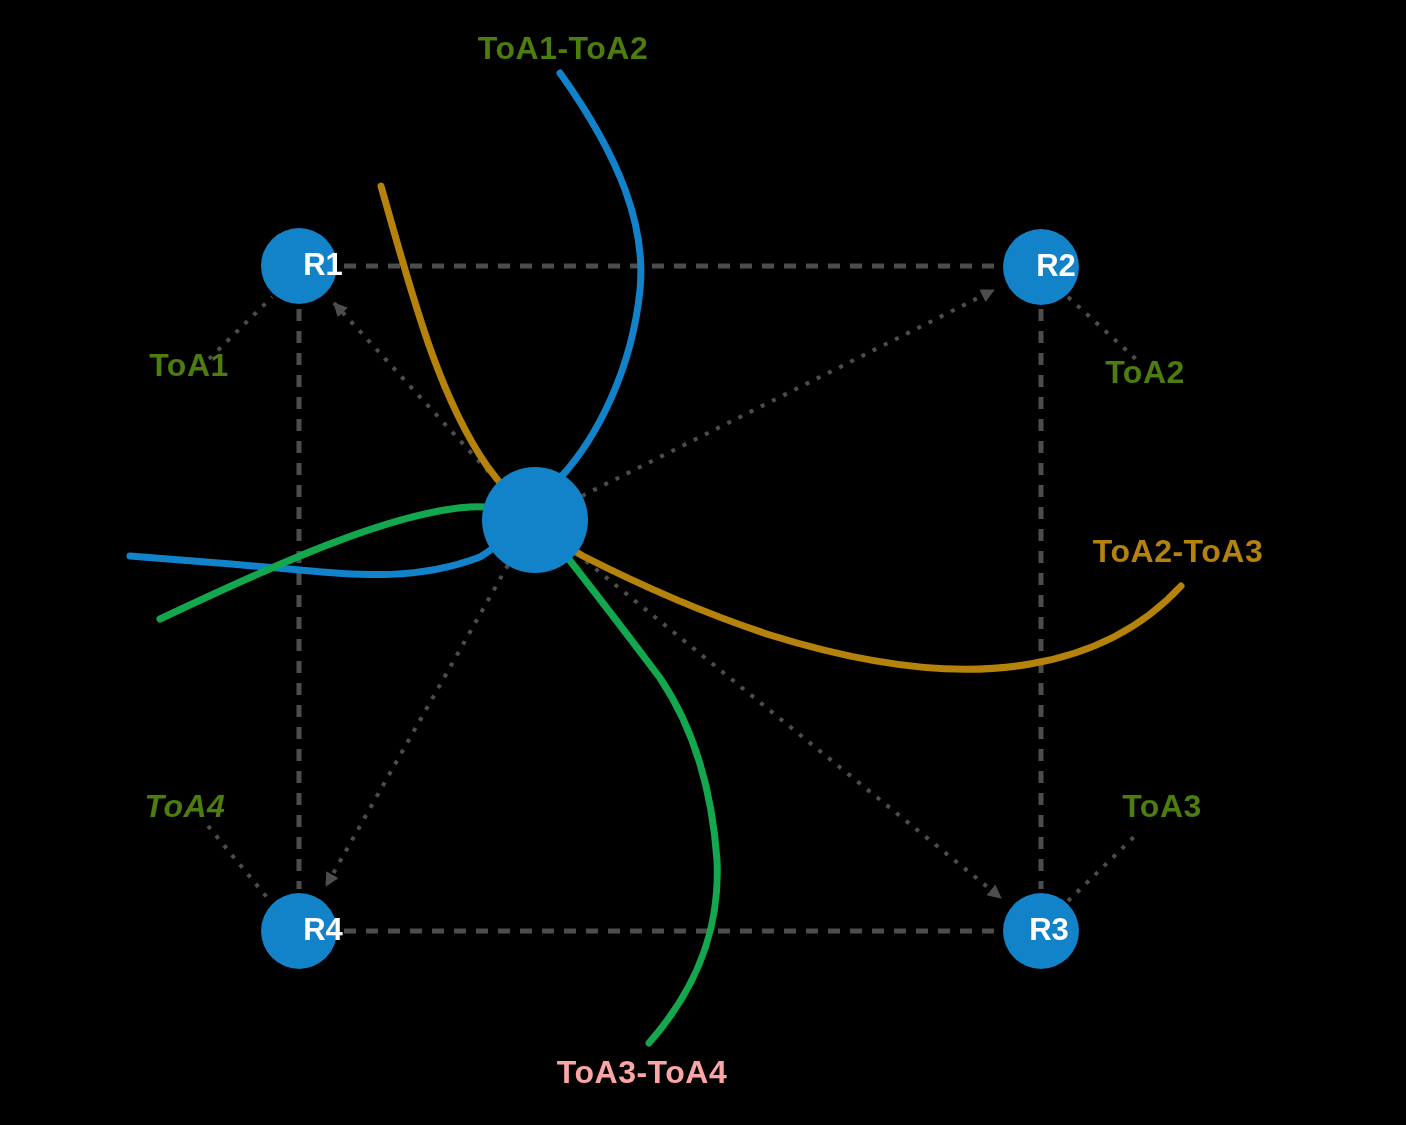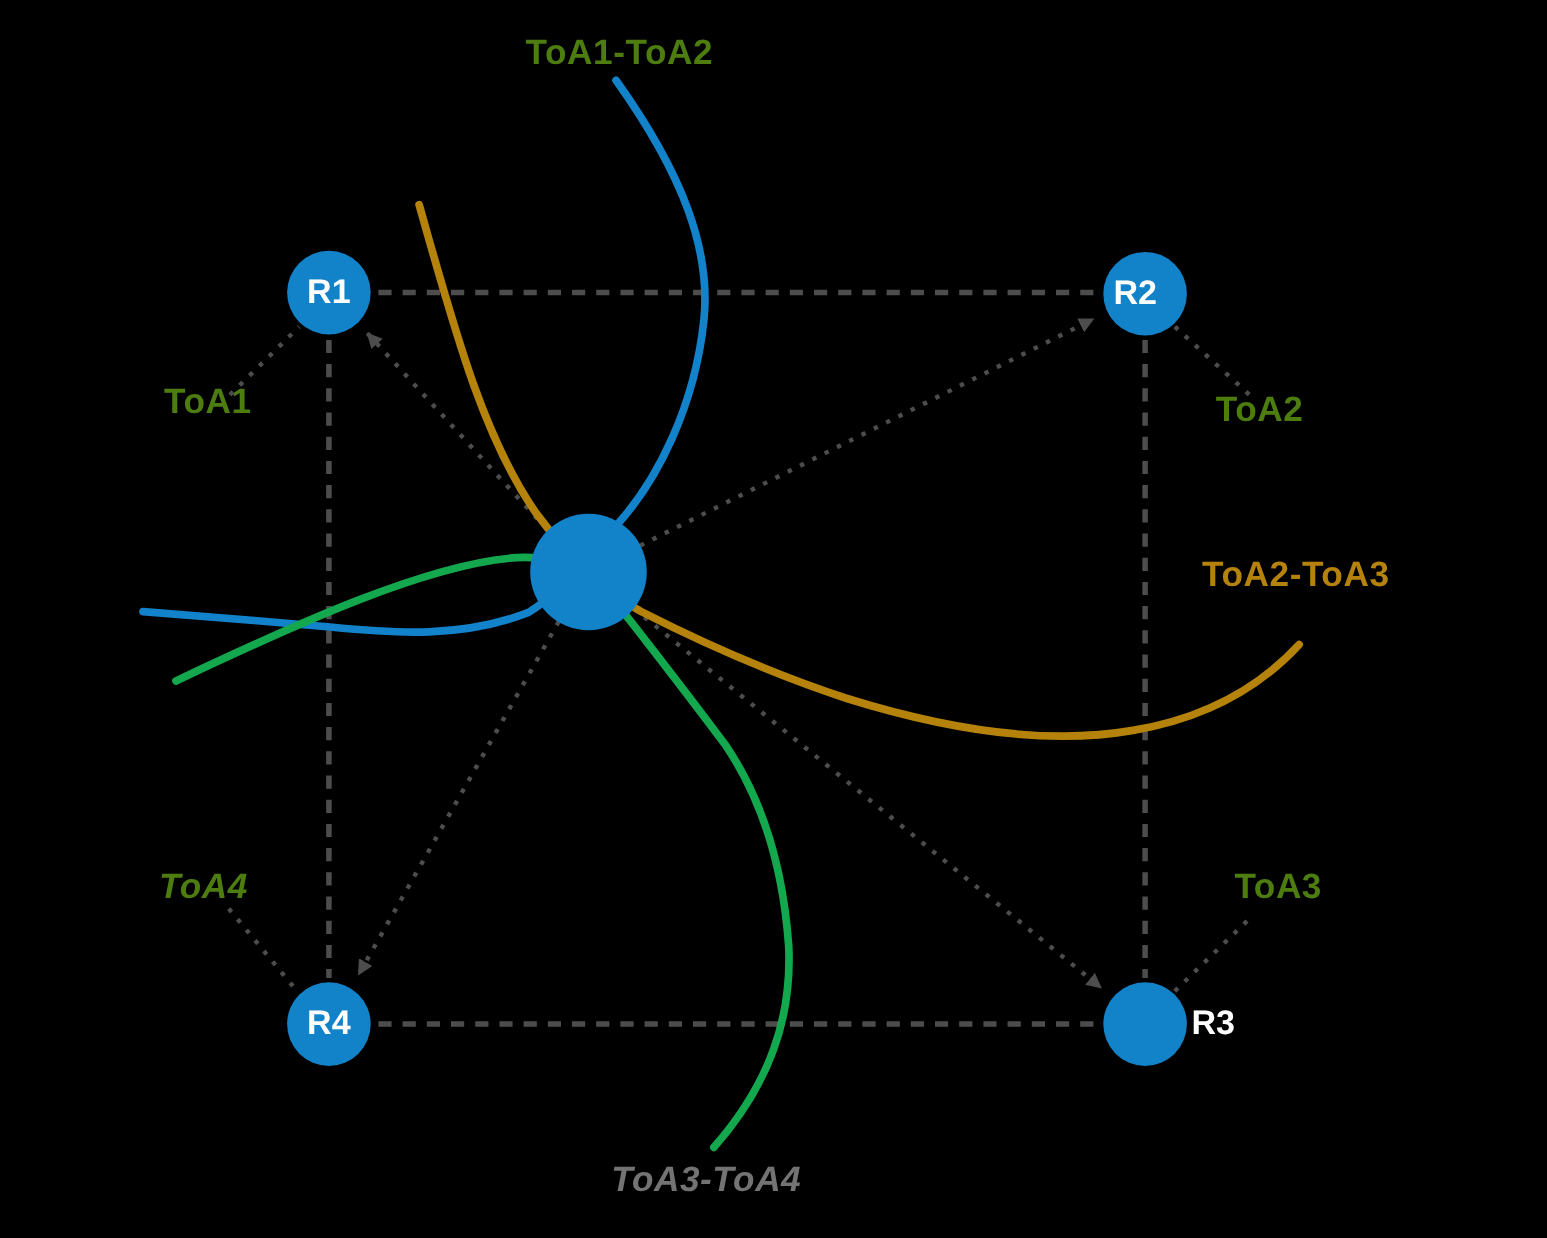--- a/index.html
+++ b/index.html
@@ -25,29 +25,30 @@
     position: absolute;
     transform: translate(-50%, -50%);
     font-size: 32px;
     font-weight: 700;
     letter-spacing: 0.5px;
     white-space: nowrap;
     color: #4d7c0f;
     user-select: none;
   }
   .lbl.gold  { color: #b5830b; }
-  .lbl.green { color: #737373; font-style: italic; }
+  .lbl.green { color: #fca5a5; }
   .node-text {
     position: absolute;
     transform: translate(-50%, -52%);
     font-size: 31px;
     font-weight: 700;
     color: #ffffff;
     white-space: nowrap;
     user-select: none;
+    margin-left: 24px;
   }
 </style>
 </head>
 <body>
 
 <div id="stage">
 
   <svg width="1406" height="1125" viewBox="0 0 1406 1125">
     <defs>
       <marker id="arrow" markerUnits="userSpaceOnUse" markerWidth="20" markerHeight="16" refX="13" refY="7" orient="auto">
@@ -101,25 +102,25 @@
       <circle cx="535" cy="520" r="53" fill="#1282c9"></circle>
       <circle cx="299" cy="266" r="38" fill="#1282c9"></circle>
       <circle cx="1041" cy="267" r="38" fill="#1282c9"></circle>
       <circle cx="1041" cy="931" r="38" fill="#1282c9"></circle>
       <circle cx="299" cy="931" r="38" fill="#1282c9"></circle>
     </g>
   </svg>
 
   <div class="node-text" style="left:299px; top:266px;">R1</div>
   <div class="node-text" style="left:1032px; top:267px;">R2</div>
-  <div class="node-text" style="left:1103px; top:931px;">R3</div>
+  <div class="node-text" style="left:1025px; top:931px;">R3</div>
   <div class="node-text" style="left:299px; top:931px;text-align:right;">R4</div>
 
   <div class="lbl" style="left:563px; top:48px;">ToA1-ToA2</div>
-  <div class="lbl gold" style="left:1178px; top:522px;">ToA2-ToA3</div>
+  <div class="lbl gold" style="left:1178px; top:551px;">ToA2-ToA3</div>
   <div class="lbl green" style="left:642px; top:1072px;">ToA3-ToA4</div>
 
   <div class="lbl" style="left:189px; top:365px;">ToA1</div>
   <div class="lbl" style="left:1145px; top:372px;">ToA2</div>
   <div class="lbl" style="left:1142px; top:806px;margin-left:20px;">ToA3</div>
   <div class="lbl" style="left:185px; top:806px;font-style:italic;">ToA4</div>
 
 </div>
 
 </body></html>

